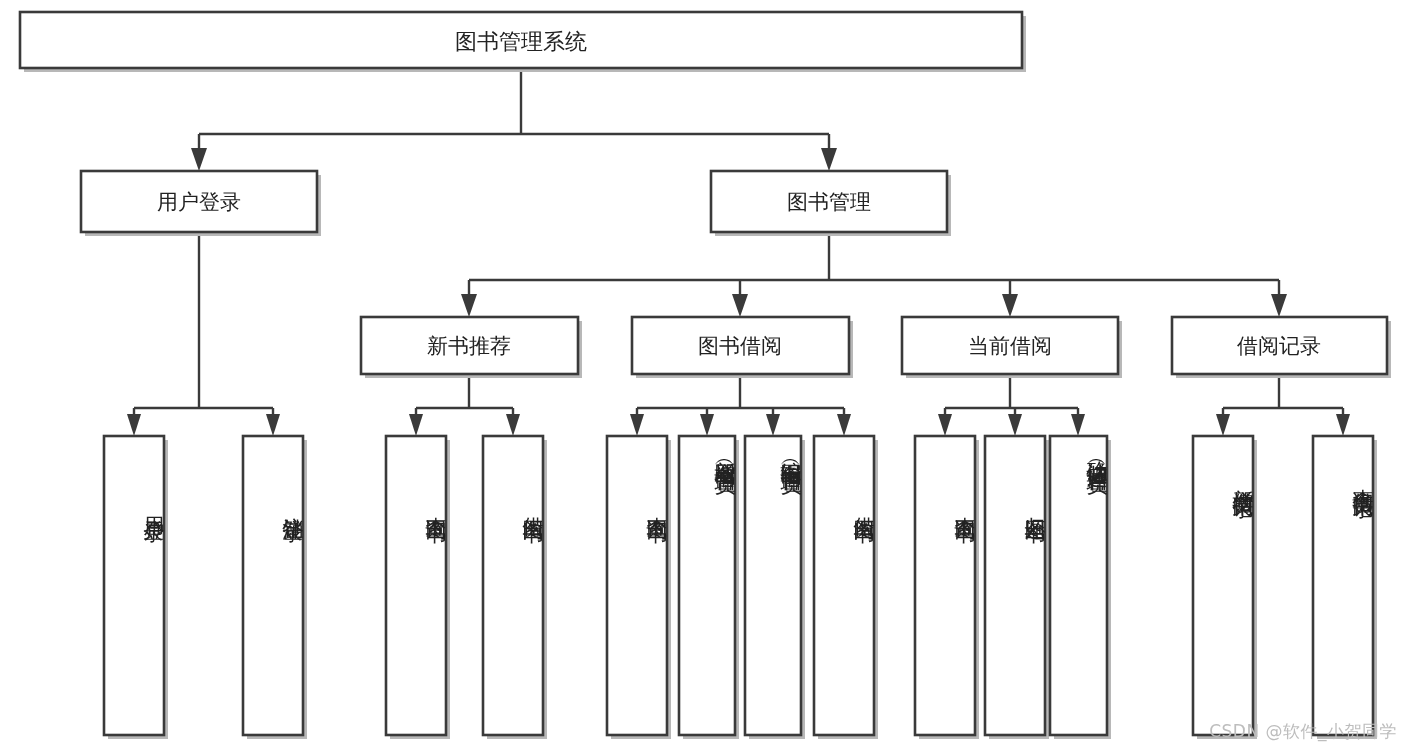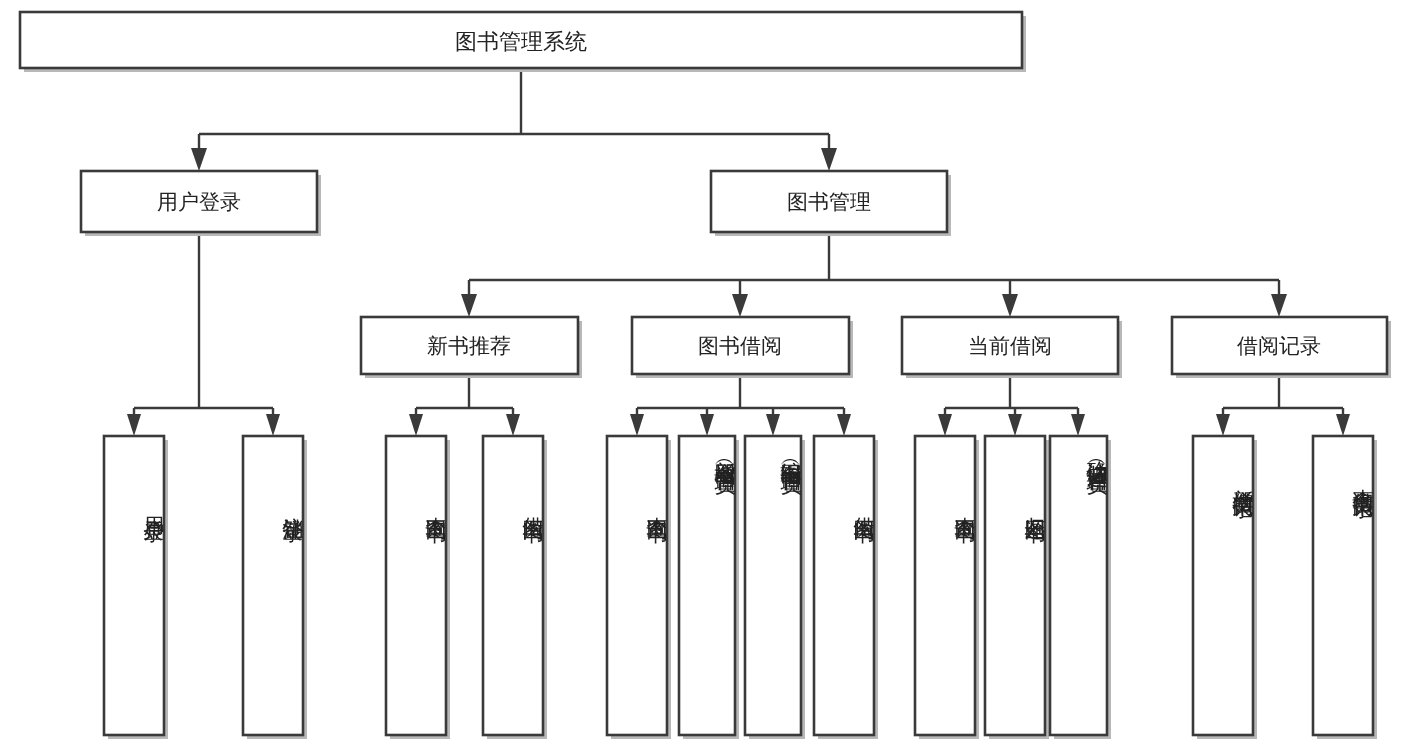--- a/index.html
+++ b/index.html
@@ -241,13 +241,14 @@
   <span class="leaf-vtext" style="left:607px; top:500px; width:60px;">查询图书</span>
   <span class="leaf-vtext" style="left:679px; top:444px; width:56px;">新增图书（管理员）</span>
   <span class="leaf-vtext" style="left:745px; top:444px; width:56px;">编辑图书（管理员）</span>
   <span class="leaf-vtext" style="left:814px; top:500px; width:60px;">借阅图书</span>
   <span class="leaf-vtext" style="left:915px; top:500px; width:60px;">查询图书</span>
   <span class="leaf-vtext" style="left:985px; top:500px; width:60px;">归还图书</span>
   <span class="leaf-vtext" style="left:1050px; top:444px; width:57px;">确认归还（管理员）</span>
   <span class="leaf-vtext" style="left:1193px; top:472px; width:60px;">新增借阅记录</span>
   <span class="leaf-vtext" style="left:1313px; top:472px; width:60px;">查询借阅记录</span>
 
+  <div class="watermark">CSDN @软件_小贺同学</div>
 </div>
 
 </body></html>

